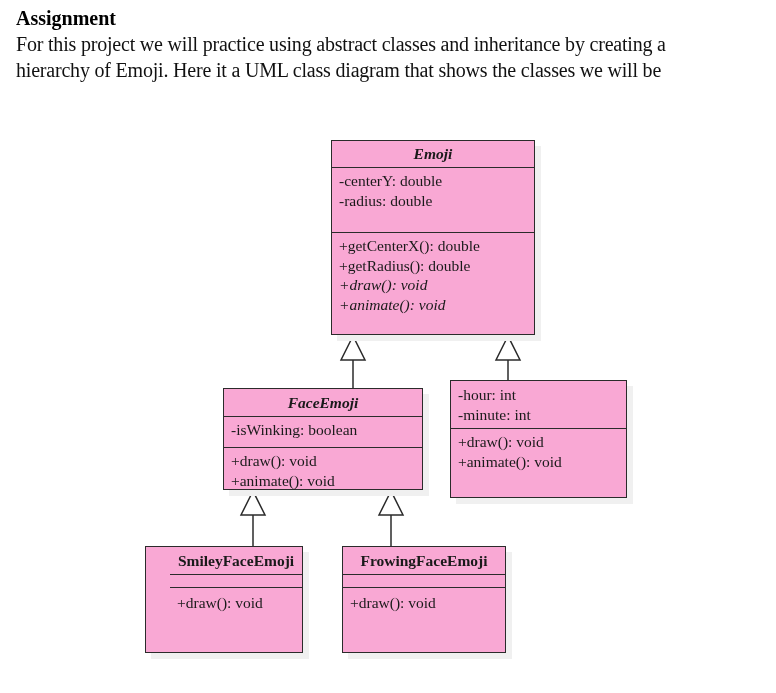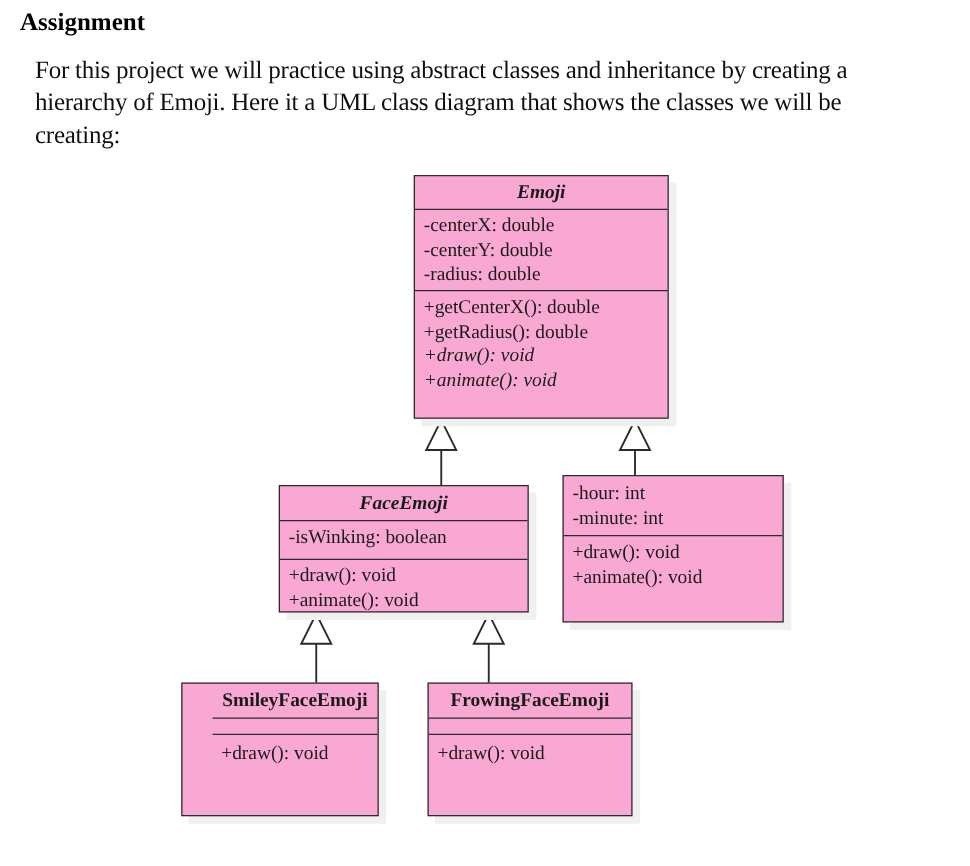--- a/index.html
+++ b/index.html
@@ -3,21 +3,21 @@
 <meta charset="utf-8">
 <style>
   html,body{margin:0;padding:0;background:#ffffff;}
   #screen{
     position:relative;width:776px;height:693px;background:#ffffff;
     overflow:hidden;color:#1a1a1a;
   }
   
   .doc-header{position:absolute;left:16px;top:5px;font-family:"Liberation Serif",serif;}
   .doc-heading{font-size:20px;font-weight:bold;line-height:26px;margin:0;color:#000000;}
-  .doc-par{margin:12px;}
+  .doc-par{margin:0;}
   .doc-line{font-size:20px;line-height:26px;white-space:nowrap;letter-spacing:-0.2px;color:#111;}
   
   .uml-class{
     position:absolute;background:#f9a8d4;border:1.5px solid #2b2b2b;
     box-sizing:border-box;box-shadow:6px 6px 0 0 #f0f0f0;
     font-family:Liberation Serif, serif;font-size:15.5px;color:#1a1a1a;
     display:flex;flex-direction:column;
   }
   .uml-title{
     box-sizing:border-box;border-bottom:1.5px solid #2b2b2b;
@@ -53,21 +53,20 @@
 </head>
 <body>
 
 <div id="screen">
 
   <div class="doc-header">
     <h1 class="doc-heading">Assignment</h1>
     <div class="doc-par">
       <div class="doc-line">For this project we will practice using abstract classes and inheritance by creating a</div>
       <div class="doc-line">hierarchy of Emoji. Here it a UML class diagram that shows the classes we will be</div>
-      <div class="doc-line">creating:</div>
     </div>
   </div>
 
   <svg id="connectors" viewBox="0 0 776 693" xmlns="http://www.w3.org/2000/svg">
     <g stroke="#2b2b2b" stroke-width="1.5">
 
       <line x1="353" y1="360" x2="353" y2="389"></line>
       <polygon points="353,336 341,360 365,360" fill="#ffffff"></polygon>
 
       <line x1="508" y1="360" x2="508" y2="381"></line>
@@ -77,21 +76,20 @@
       <polygon points="253,491 241,515 265,515" fill="#ffffff"></polygon>
 
       <line x1="391" y1="515" x2="391" y2="547"></line>
       <polygon points="391,491 379,515 403,515" fill="#ffffff"></polygon>
     </g>
   </svg>
 
   <div class="uml-class" id="cls-emoji">
     <div class="uml-title abstract">Emoji</div>
     <div class="uml-attrs">
-      <div class="row">-centerX: double</div>
       <div class="row">-centerY: double</div>
       <div class="row">-radius: double</div>
     </div>
     <div class="uml-methods">
       <div class="row">+getCenterX(): double</div>
       <div class="row">+getRadius(): double</div>
       <div class="row abstract-method">+draw(): void</div>
       <div class="row abstract-method">+animate(): void</div>
     </div>
   </div>

